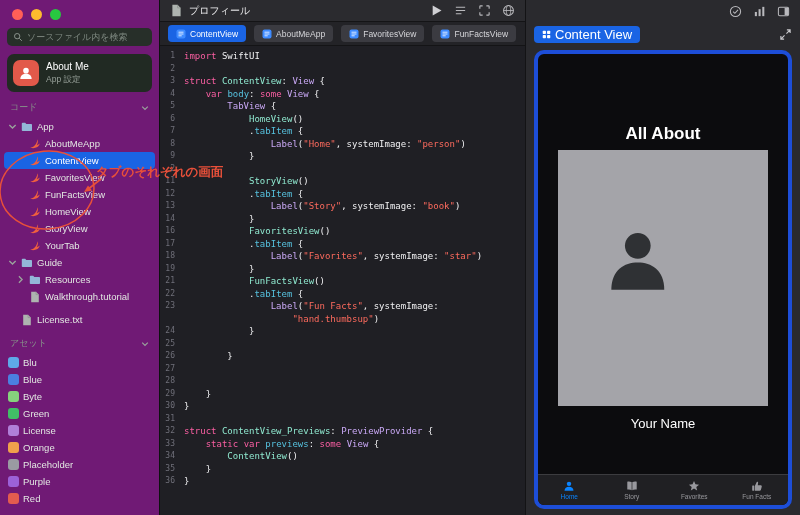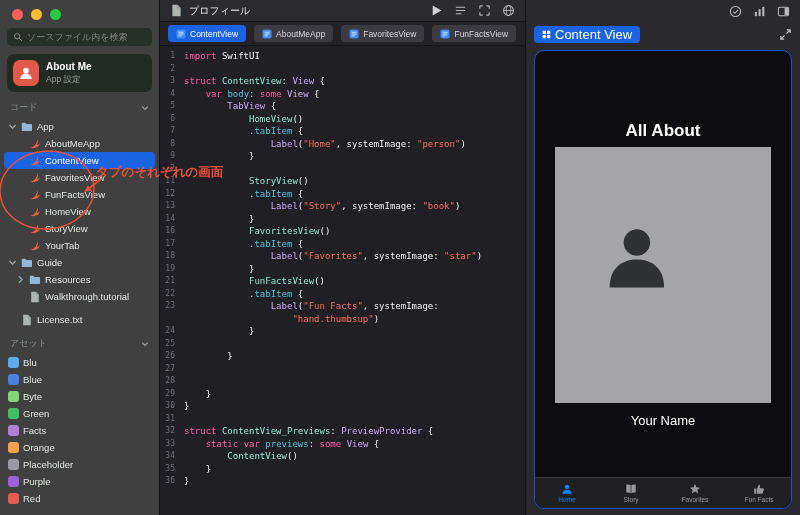--- a/index.html
+++ b/index.html
@@ -2,35 +2,35 @@
 <html><head>
 <meta charset="utf-8">
 <style>
   * { margin:0; padding:0; box-sizing:border-box; }
   html,body { width:800px; height:515px; overflow:hidden; background:#1f1f24;
               font-family:"Liberation Sans", sans-serif; }
   #app { position:relative; width:800px; height:515px; }
 
   
   #sidebar { position:absolute; left:0; top:0; width:160px; height:515px;
-             background:#404040; color:#dde3dd; overflow:hidden; border-right:1px solid #0d120e; }
+             background:#701a75; color:#dde3dd; overflow:hidden; border-right:1px solid #0d120e; }
   .traffic { display:flex; gap:8px; padding:9px 0 0 12px; height:20px; }
   .traffic span { width:11px; height:11px; border-radius:50%; display:inline-block; }
   .search { margin:8px 7px 0; height:18px; background:#272f29; border-radius:5px;
             display:flex; align-items:center; gap:4px; padding:0 6px; }
   .search .ic { width:10px; height:10px; flex:none; }
   .search input { background:transparent; border:none; outline:none; color:#c8d0c9;
                   font-size:9px; width:100%; font-family:"Liberation Sans",sans-serif; }
   .search input::placeholder { color:#7f8981; }
   .appcard { margin:8px 7px 0; padding:6px; background:#212a23; border-radius:7px;
              display:flex; gap:7px; align-items:center; }
   .appcard .avatar { width:26px; height:26px; border-radius:7px; background:#e2594a;
                      display:flex; align-items:center; justify-content:center; flex:none; }
   .appcard .avatar svg { width:16px; height:16px; }
-  .appcard .t { font-size:10px; font-weight:bold; color:#ffffff; }
+  .appcard .t { font-size:10px; font-weight:normal; color:#ffffff; }
   .appcard .s { font-size:8.5px; color:#98a19a; margin-top:2px; }
   .sechead { display:flex; justify-content:space-between; align-items:center;
              padding:9px 10px 4px 10px; font-size:9px; color:#87928a; }
   .sechead .chev { width:8px; height:8px; }
   .item { display:flex; align-items:center; gap:4px; height:17px; padding:0 4px;
           font-size:9.5px; color:#e2e7e2; margin:0 4px; border-radius:4px; white-space:nowrap;text-align:right; }
   .item.sel { background:#1a64e4; color:#fff; }
   .item.gap { margin-top:6px; }
   .item .chevslot { width:9px; height:9px; flex:none; display:flex; align-items:center; }
   .item .ic { width:12px; height:12px; flex:none; display:flex; }
@@ -68,21 +68,21 @@
   
   #rightpanel { position:absolute; left:525px; top:0; width:275px; height:515px;
                 background:#2a2a2e; border-left:1px solid #131315; }
   #rtoolbar { height:22px; display:flex; align-items:center; justify-content:flex-end;
               gap:10px; padding:0 10px; }
   #rtabs { height:24px; display:flex; align-items:center; padding:0 8px; }
   .pill { height:17px; background:#1a64e4; border-radius:4px; color:#fff; font-size:13px;
           display:flex; align-items:center; gap:4px; padding:0 8px; }
   .pill .pic { width:9px; height:9px; display:inline-flex; }
   #phone { position:absolute; left:8px; right:8px; top:50px; bottom:6px; background:#0c0c0e;
-           border-radius:10px; border:1px solid #1d4ed8; overflow:hidden; }
+           border-radius:10px; border:4px solid #1d4ed8; overflow:hidden; }
   .ptitle { position:absolute; top:70px; width:100%; text-align:center; font-size:17px;
             font-weight:bold; color:#fff; }
   .pimg { position:absolute; left:20px; right:20px; top:96px; height:256px; background:#a4a4a9;
           display:flex; align-items:center; justify-content:center; }
   .pimg svg { width:60%; height:80%; }
   .pname { position:absolute; top:362px; width:100%; text-align:center; font-size:13px; color:#fff; }
   .ptabbar { position:absolute; bottom:0; left:0; right:0; height:31px; background:#202023;
              border-top:1px solid #3c3c3f; display:flex; }
   .ptab { flex:1; display:flex; flex-direction:column; align-items:center; justify-content:center;
           gap:1px; color:#98989d; font-size:6.5px; }
@@ -277,21 +277,21 @@
         <div class="item asset">
           <span class="sw" style="background: rgb(134, 210, 125);"></span>
           <span>Byte</span>
         </div>
         <div class="item asset">
           <span class="sw" style="background: rgb(65, 191, 102);"></span>
           <span>Green</span>
         </div>
         <div class="item asset">
           <span class="sw" style="background: rgb(176, 127, 216);"></span>
-          <span>Facts</span>
+          <span>License</span>
         </div>
         <div class="item asset">
           <span class="sw" style="background: rgb(240, 161, 76);"></span>
           <span>Orange</span>
         </div>
         <div class="item asset">
           <span class="sw" style="background: rgb(154, 154, 162);"></span>
           <span>Placeholder</span>
         </div>
         <div class="item asset">

